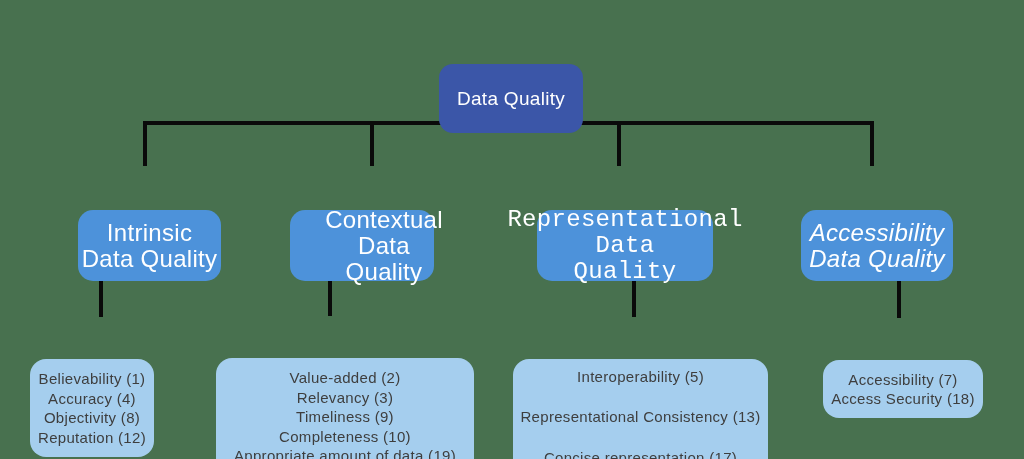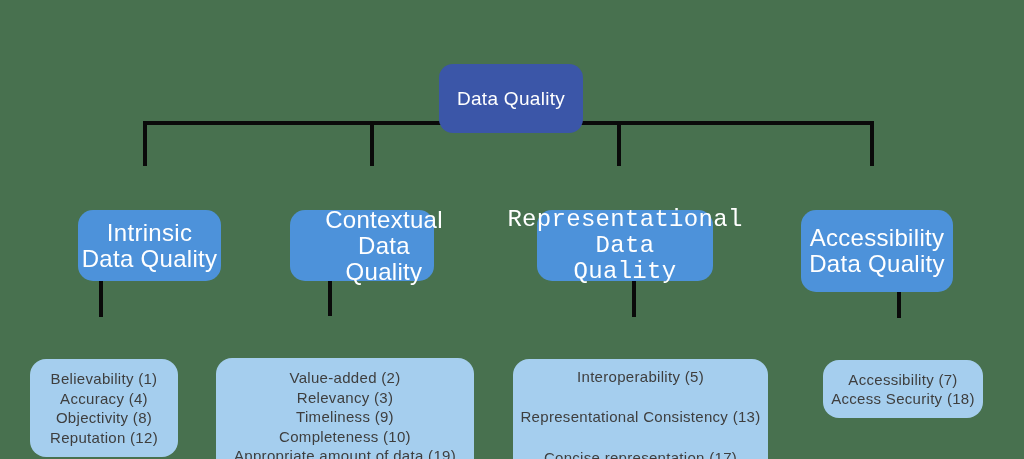--- a/index.html
+++ b/index.html
@@ -61,22 +61,22 @@
   .node-leaf {
     background: var(--leaf-fill);
     color: var(--leaf-text);
     font-size: 15px;
     line-height: 19.5px;
     border-radius: 16px;
   }
   .node-b0 { left: 78px;  top: 166px; width: 143px; height: 71px; }
   .node-b1 { left: 290px; top: 166px; width: 144px; height: 71px; padding-left: 44px; }
   .node-b2 { left: 537px; top: 166px; width: 176px; height: 71px; font-family: Liberation Mono, monospace; }
-  .node-b3 { left: 801px; top: 166px; width: 152px; height: 82px; }
-  .node-l0 { left: 30px;  top: 315px; width: 148px; height: 98px;  }
+  .node-b3 { left: 801px; top: 166px; width: 152px; height: 71px; font-style: italic; }
+  .node-l0 { left: 30px;  top: 315px; width: 124px; height: 98px;  }
   .node-l1 { left: 216px; top: 314px; width: 258px; height: 118px; }
   .node-l2 { left: 513px; top: 315px; width: 255px; height: 116px; gap: 21px; }
   .node-l3 { left: 823px; top: 316px; width: 160px; height: 58px;  }
 </style>
 </head>
 <body>
 
 <div class="stage">
 
   <svg class="connectors" viewBox="0 0 1024 459" xmlns="http://www.w3.org/2000/svg">

